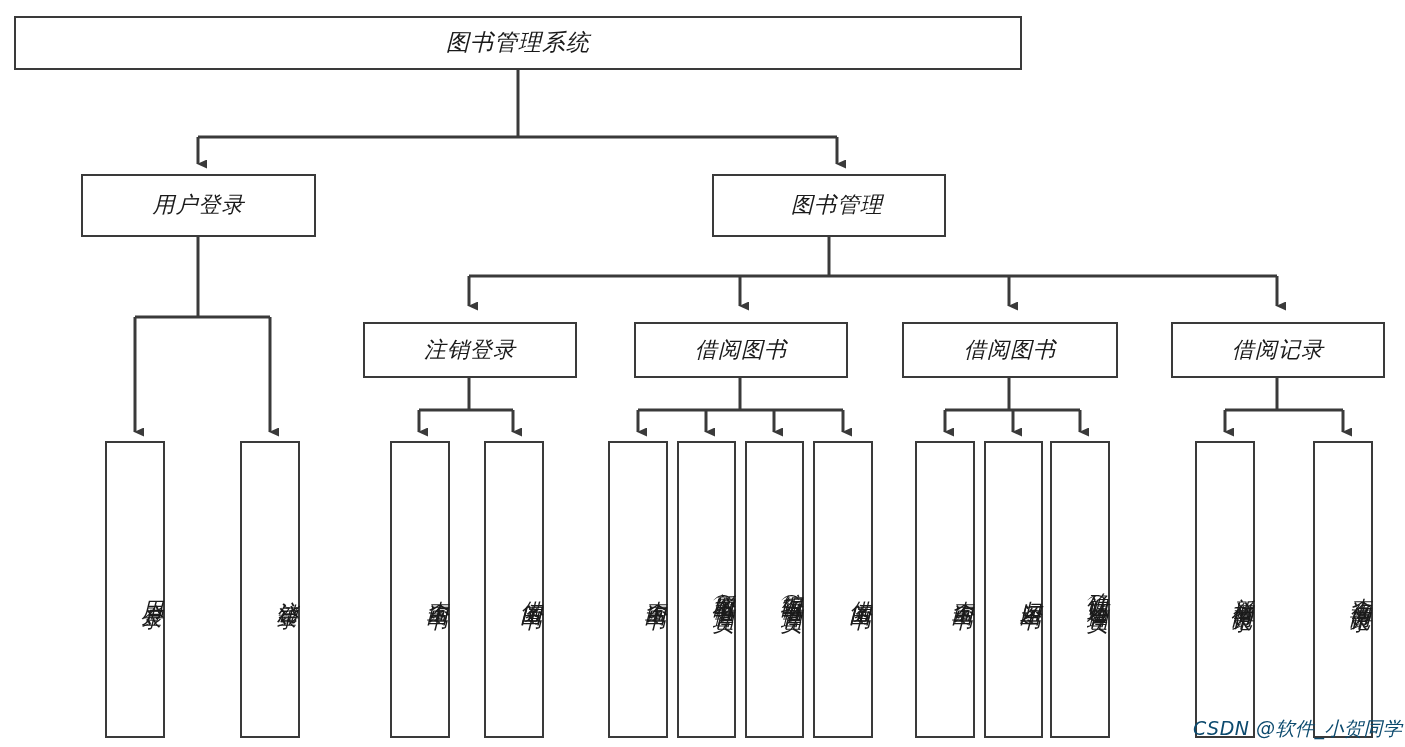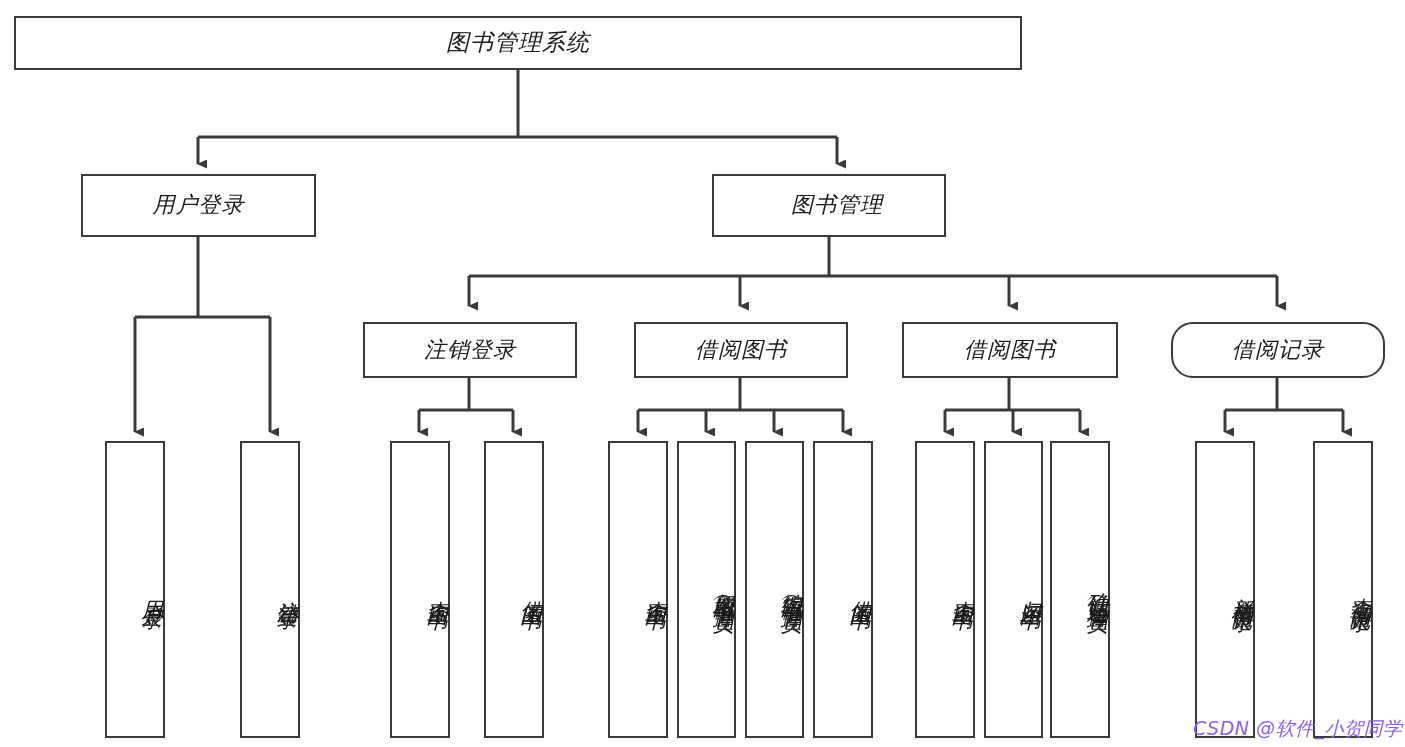--- a/index.html
+++ b/index.html
@@ -63,21 +63,21 @@
     align-items: flex-start;
   }
   .node.vert .vtext {
     writing-mode: vertical-rl;
     text-orientation: upright;
     white-space: nowrap;
   }
   .watermark {
     position: absolute;
     font-size: 19px;
-    color: #8b5cf6;
+    color: #0c4a6e;
     letter-spacing: 0.5px;
     white-space: nowrap;
     font-family: "DejaVu Sans", "Liberation Sans", sans-serif;
   }
 </style>
 </head>
 <body>
 
 <div id="canvas">
 
@@ -132,21 +132,21 @@
   </svg>
 
   <div class="node horiz root" style="left:14px; top:12px; width:1008px; height:54px;">图书管理系统</div>
 
   <div class="node horiz" style="left:81px; top:170px; width:235px; height:63px;">用户登录</div>
   <div class="node horiz" style="left:712px; top:170px; width:234px; height:63px;padding-left:16px;">图书管理</div>
 
   <div class="node horiz" style="left:363px; top:318px; width:214px; height:56px;">注销登录</div>
   <div class="node horiz" style="left:634px; top:318px; width:214px; height:56px;">借阅图书</div>
   <div class="node horiz" style="left:902px; top:318px; width:216px; height:56px;">借阅图书</div>
-  <div class="node horiz" style="left:1171px; top:318px; width:214px; height:56px;border-radius:22px;">借阅记录</div>
+  <div class="node horiz" style="left:1171px; top:318px; width:214px; height:56px;">借阅记录</div>
 
   <div class="node vert" style="left:105px; top:437px; width:60px; height:297px;">
     <span class="vtext">用户登录</span>
   </div>
   <div class="node vert" style="left:240px; top:437px; width:60px; height:297px;">
     <span class="vtext">注销登录</span>
   </div>
 
   <div class="node vert" style="left:390px; top:437px; width:60px; height:297px;">
     <span class="vtext">查询图书</span>

